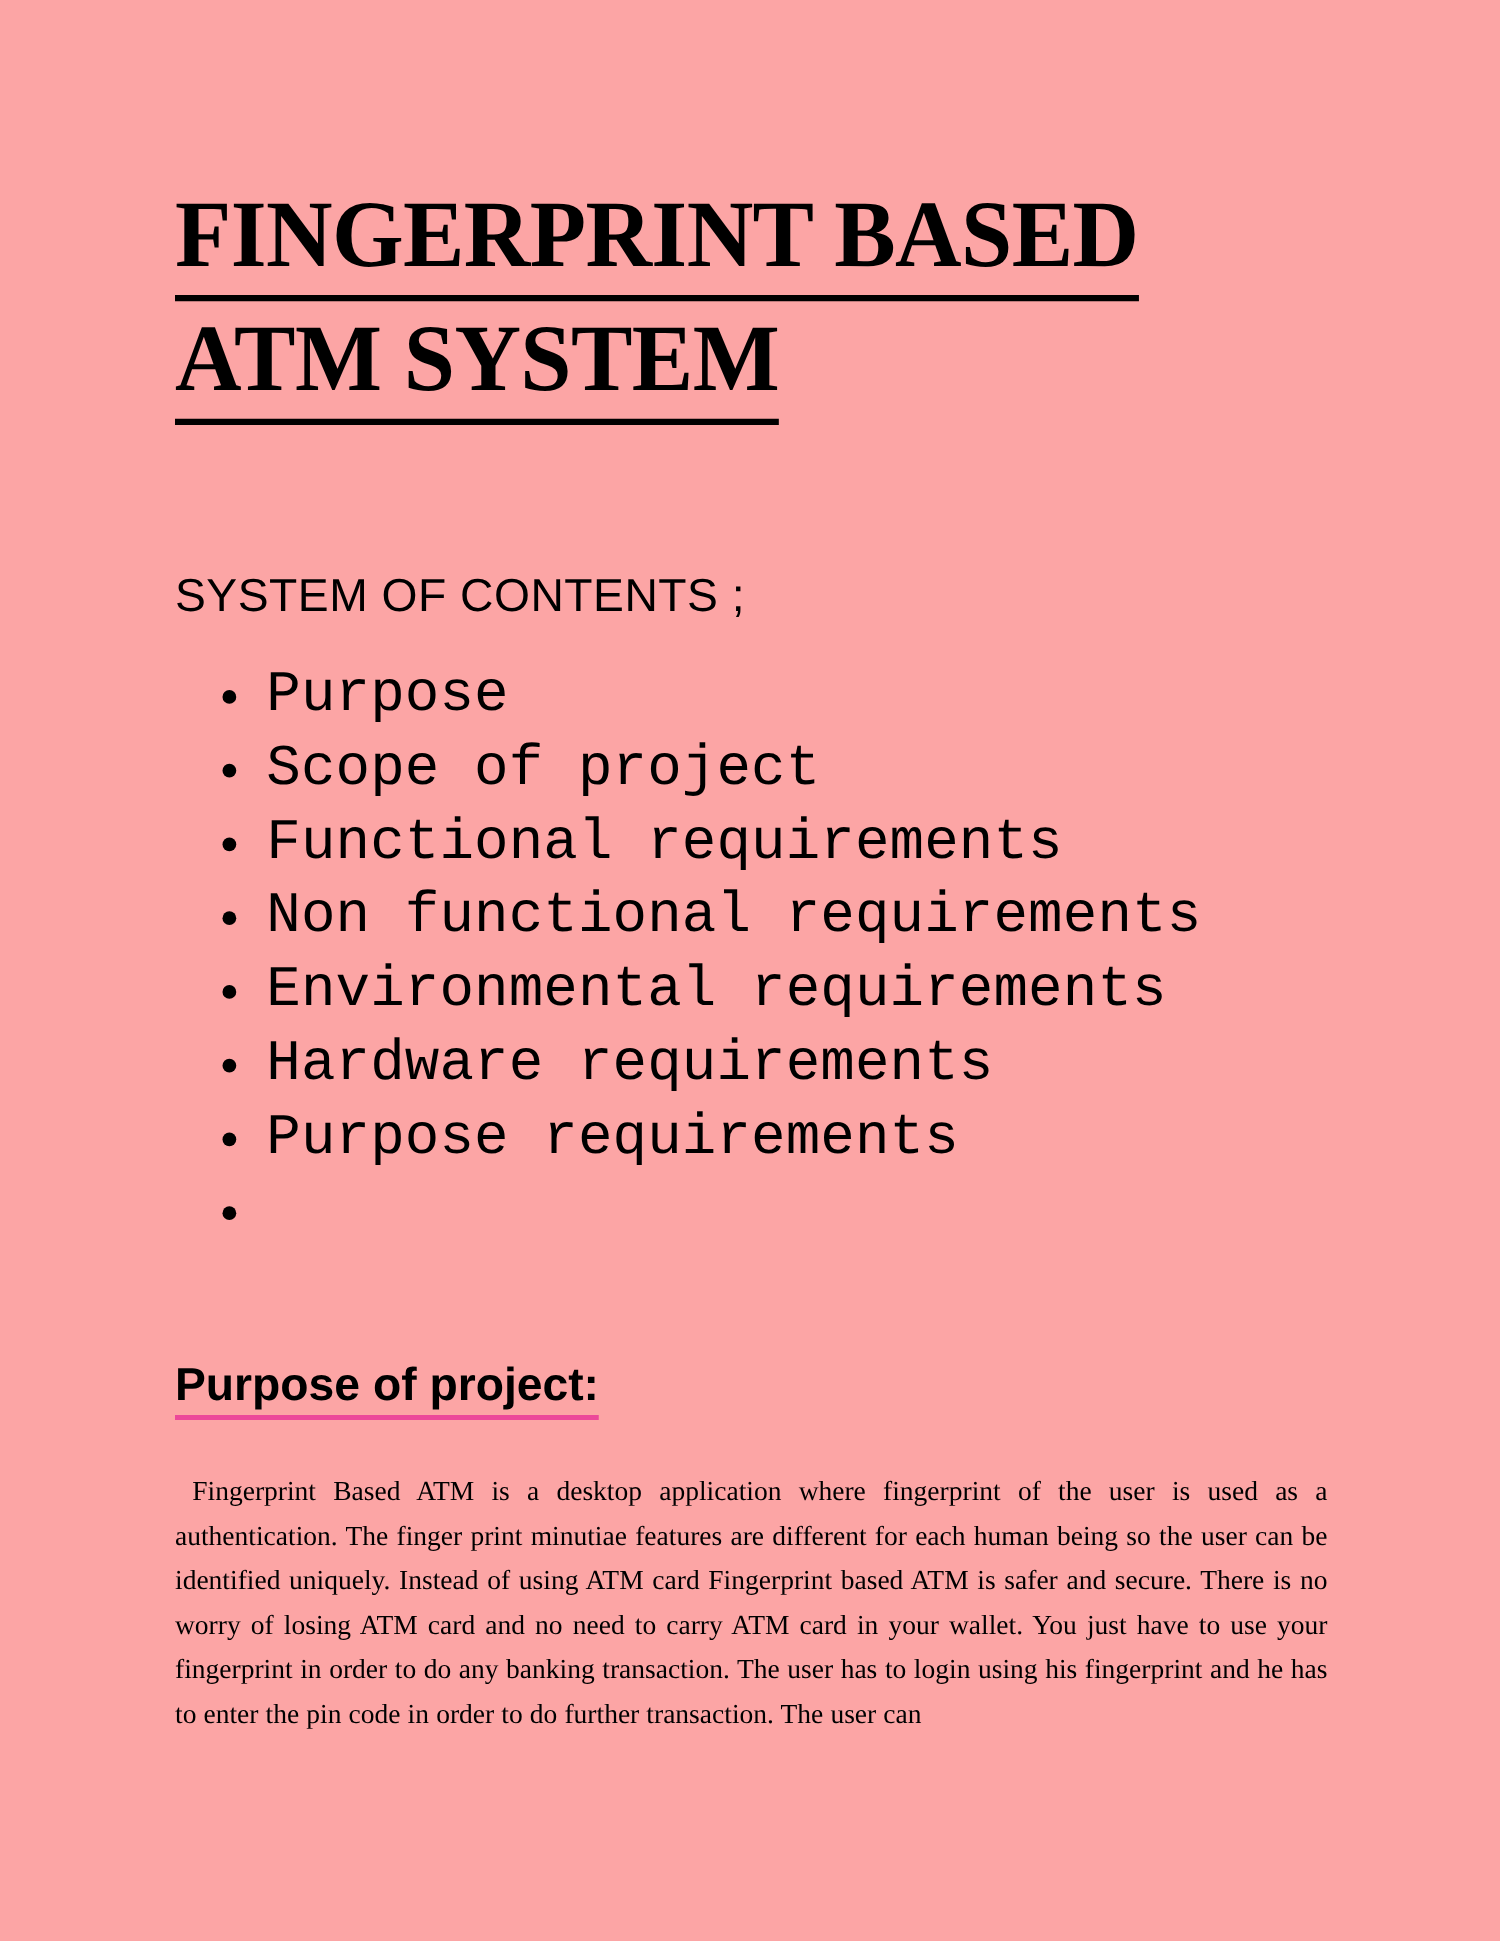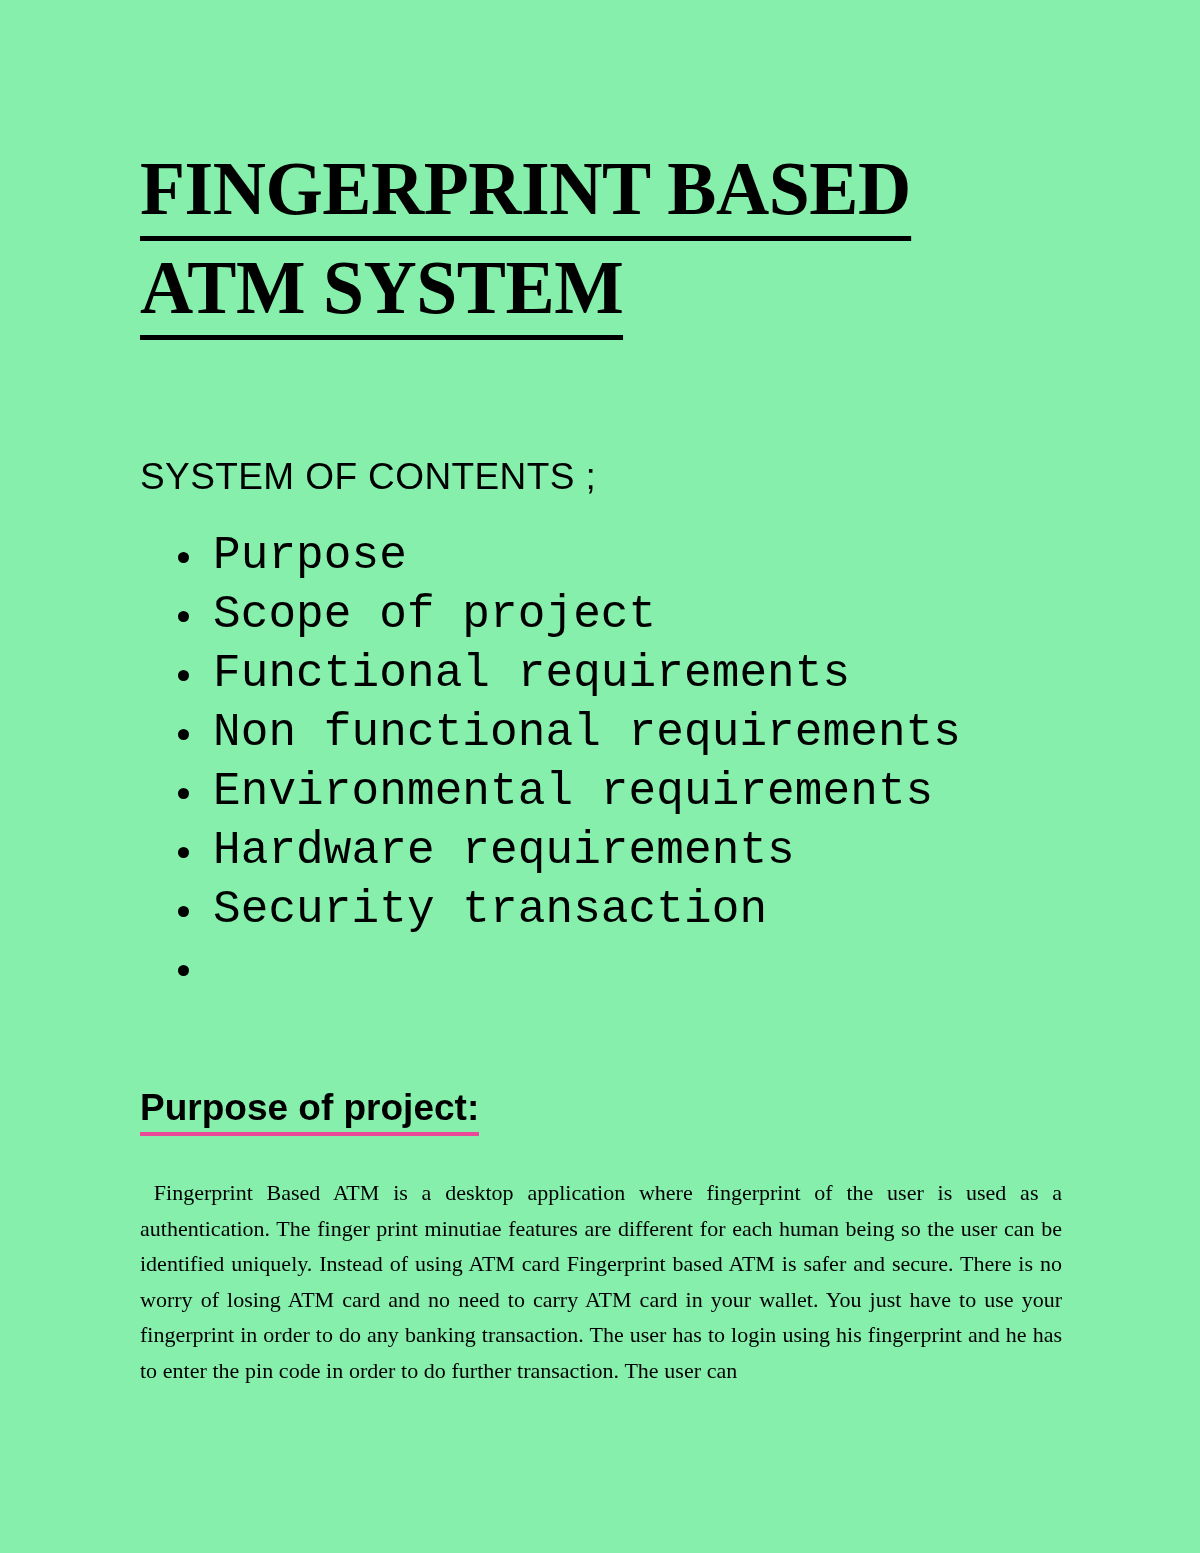--- a/index.html
+++ b/index.html
@@ -13,21 +13,21 @@
     overflow: hidden;
     font-family: "Liberation Sans", sans-serif;
     color: #000000;
     -webkit-font-smoothing: none;
   }
 
   .page {
     position: relative;
     width: 1200px;
     height: 1553px;
-    background: #86efac;
+    background: #fca5a5;
   }
 
   
   .doc-title {
     position: absolute;
     left: 140px;
     top: 142px;
     width: 940px;
   }
   .doc-title .title-line {
@@ -137,21 +137,21 @@
 
   <div class="toc-heading">SYSTEM OF CONTENTS ;</div>
 
   <ul class="toc-list">
     <li><span class="bullet"></span><span>Purpose</span></li>
     <li><span class="bullet"></span><span>Scope of project</span></li>
     <li><span class="bullet"></span><span>Functional requirements</span></li>
     <li><span class="bullet"></span><span>Non functional requirements</span></li>
     <li><span class="bullet"></span><span>Environmental requirements</span></li>
     <li><span class="bullet"></span><span>Hardware requirements</span></li>
-    <li><span class="bullet"></span><span>Security transaction</span></li>
+    <li><span class="bullet"></span><span>Purpose requirements</span></li>
     <li><span class="bullet"></span></li>
   </ul>
 
   <div class="section-heading"><span>Purpose of project:</span></div>
 
   <p class="body-paragraph"> Fingerprint Based ATM is a desktop application where fingerprint of the user is used as a  authentication. The finger print minutiae features are different for each human being so the user can be identified uniquely. Instead of using ATM card Fingerprint based ATM is safer and secure. There is no worry of losing ATM card and no need to carry ATM card in your wallet. You just have to use your fingerprint in order to do any banking transaction. The user has to login using his fingerprint and he has to enter the pin code in order to do further transaction. The user can</p>
 
 </div>
 
 </body></html>

